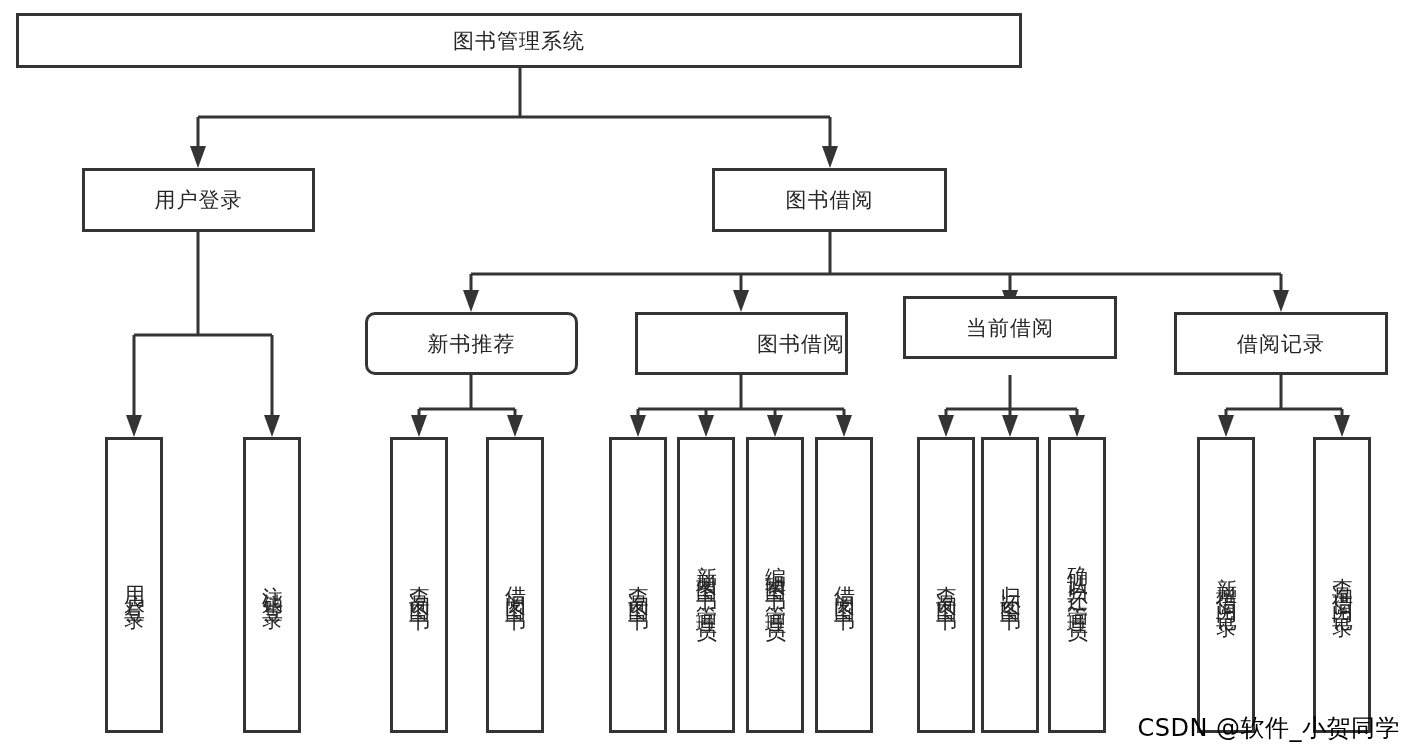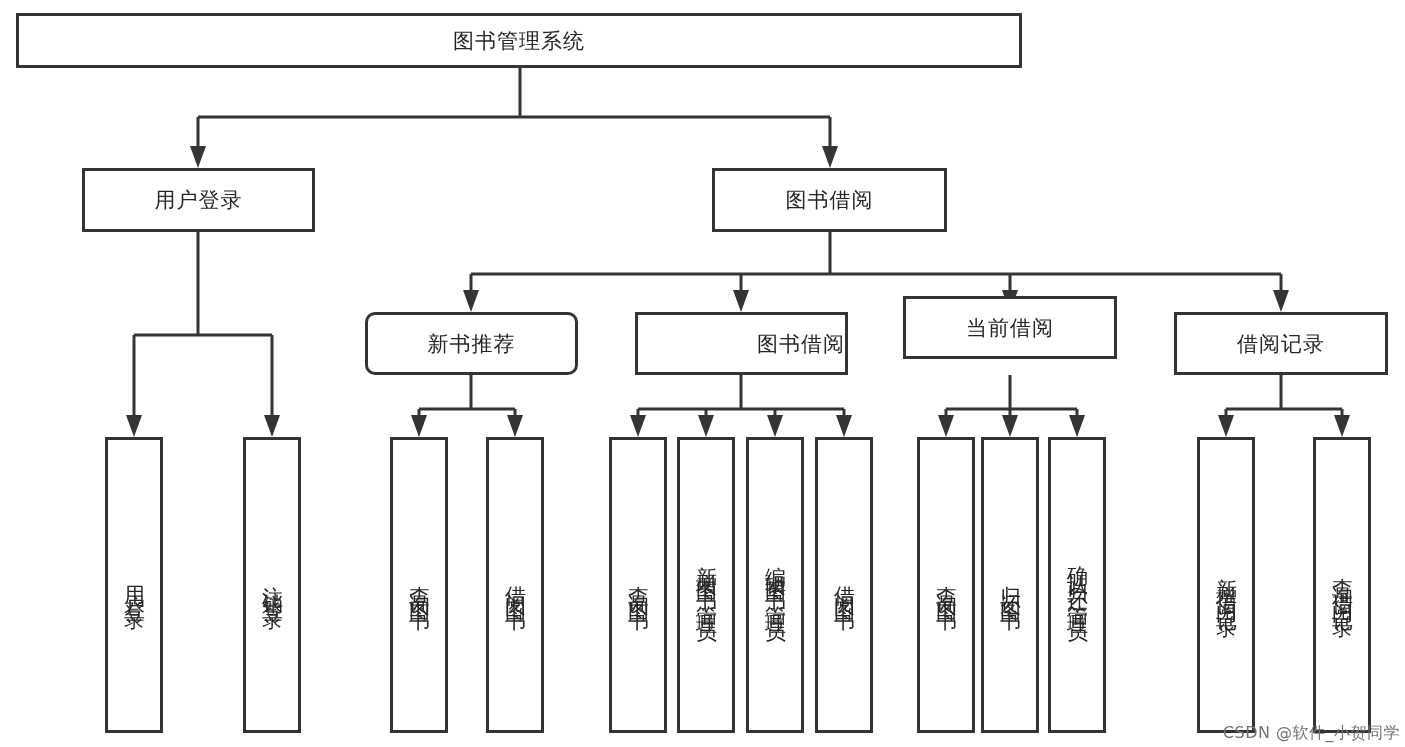--- a/index.html
+++ b/index.html
@@ -64,22 +64,22 @@
   .leaf-2d { left: 815px; }
   .leaf-3a { left: 917px; }
   .leaf-3b { left: 981px; }
   .leaf-3c { left: 1048px; }
   .leaf-4a { left: 1197px; }
   .leaf-4b { left: 1313px; }
   .watermark {
     position: absolute;
     right: 5px;
     bottom: 3px;
-    font-size: 16px;
-    color: #737373;
+    font-size: 24px;
+    color: #000000;
     letter-spacing: 0.5px;
     white-space: nowrap;
   }
 </style>
 </head>
 <body>
 
 <div id="canvas">
 
   <svg id="connectors" viewBox="0 0 1405 747" xmlns="http://www.w3.org/2000/svg">

